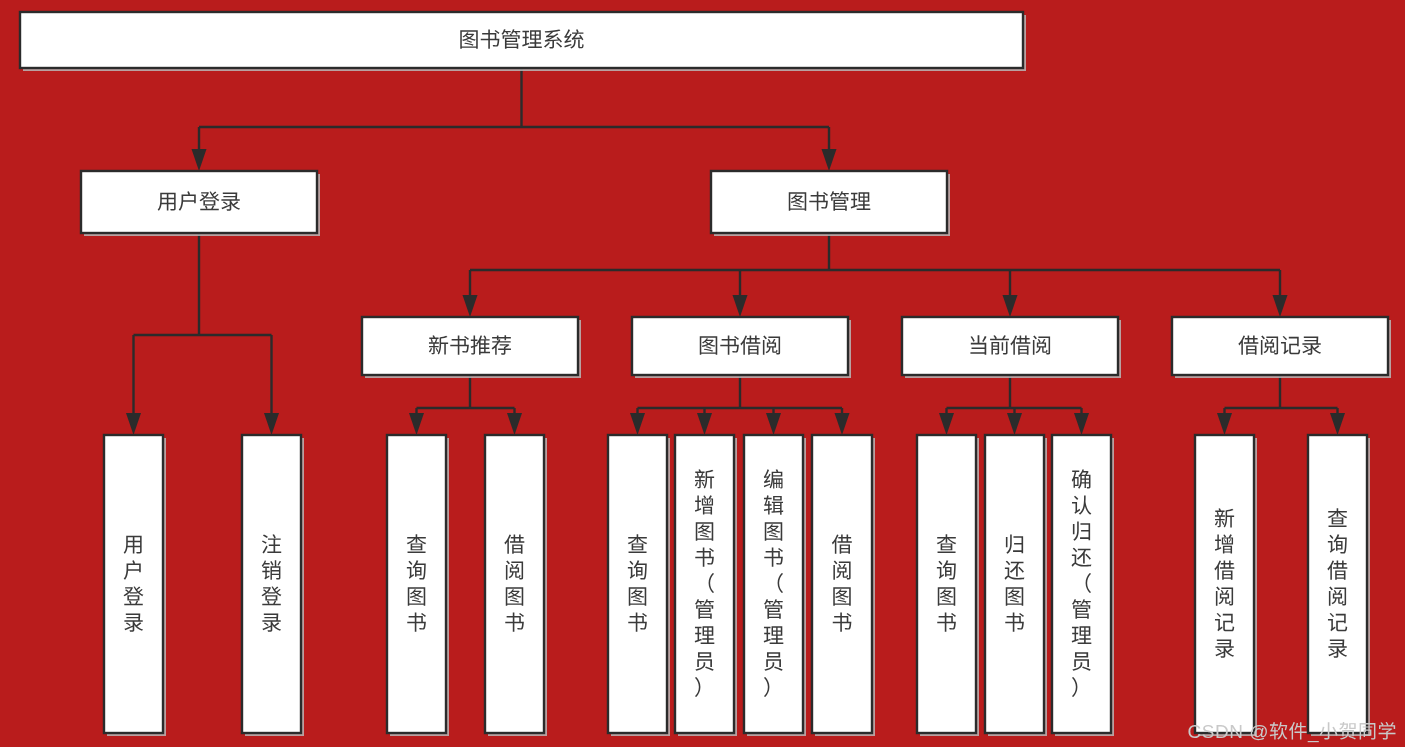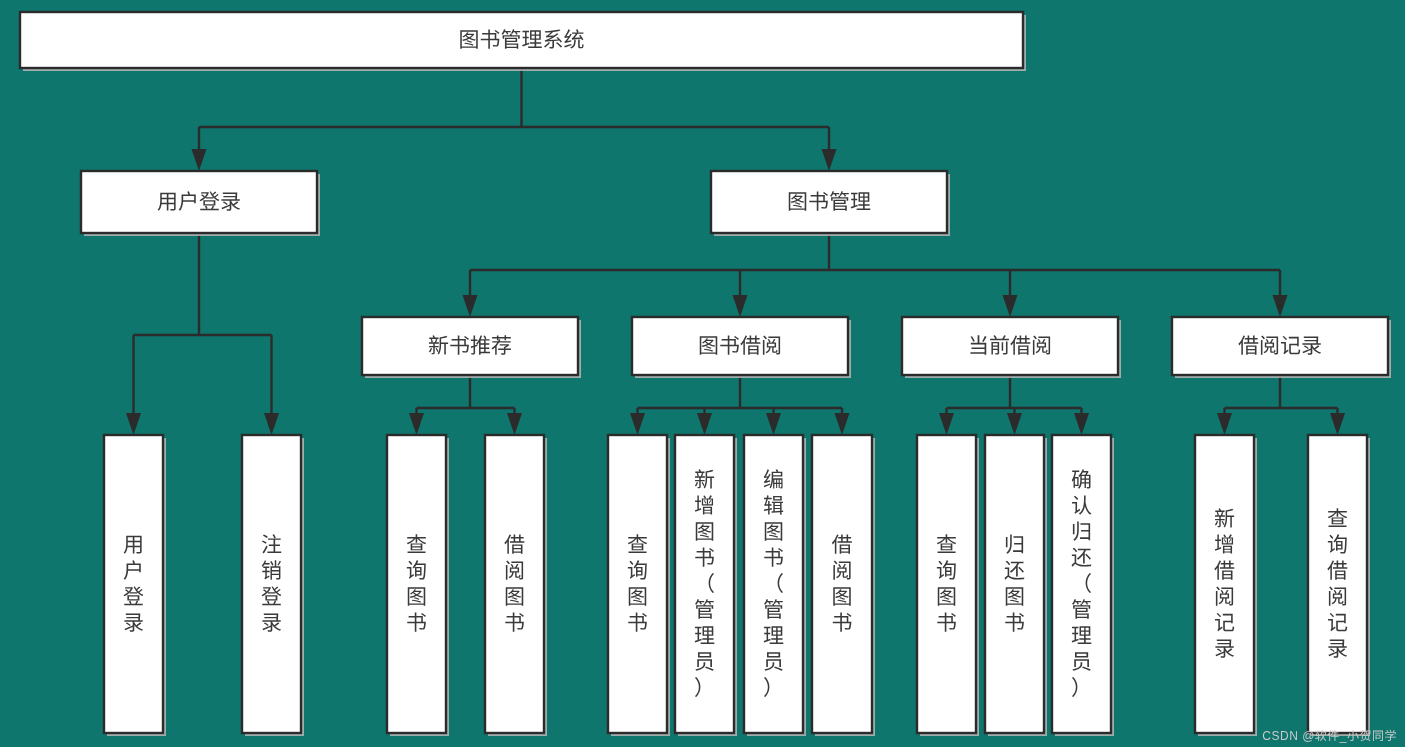--- a/index.html
+++ b/index.html
@@ -12,21 +12,21 @@
     width: 1405px;
     height: 747px;
     font-family: "Liberation Sans", "DejaVu Sans", sans-serif;
     overflow: hidden;
     position: relative;
   }
   #diagram-root {
     position: relative;
     width: 1405px;
     height: 747px;
-    background: #0f766e;
+    background: #b91c1c;
   }
   svg.diagram-canvas {
     position: absolute;
     left: 0;
     top: 0;
     width: 1405px;
     height: 747px;
     display: block;
   }
   .node-box {
@@ -59,21 +59,21 @@
     font-family: "Liberation Sans", "DejaVu Sans", sans-serif;
     font-size: 21px;
     fill: #3a3a3a;
     text-anchor: middle;
   }
   .watermark-text {
     position: absolute;
     right: 8px;
     bottom: 4px;
     font-family: "Liberation Sans", "DejaVu Sans", sans-serif;
-    font-size: 12px;
+    font-size: 19px;
     color: #c9c9c9;
     white-space: nowrap;
     letter-spacing: 0.5px;
     user-select: none;
   }
 </style>
 </head>
 <body>
 
 <div id="diagram-root">

